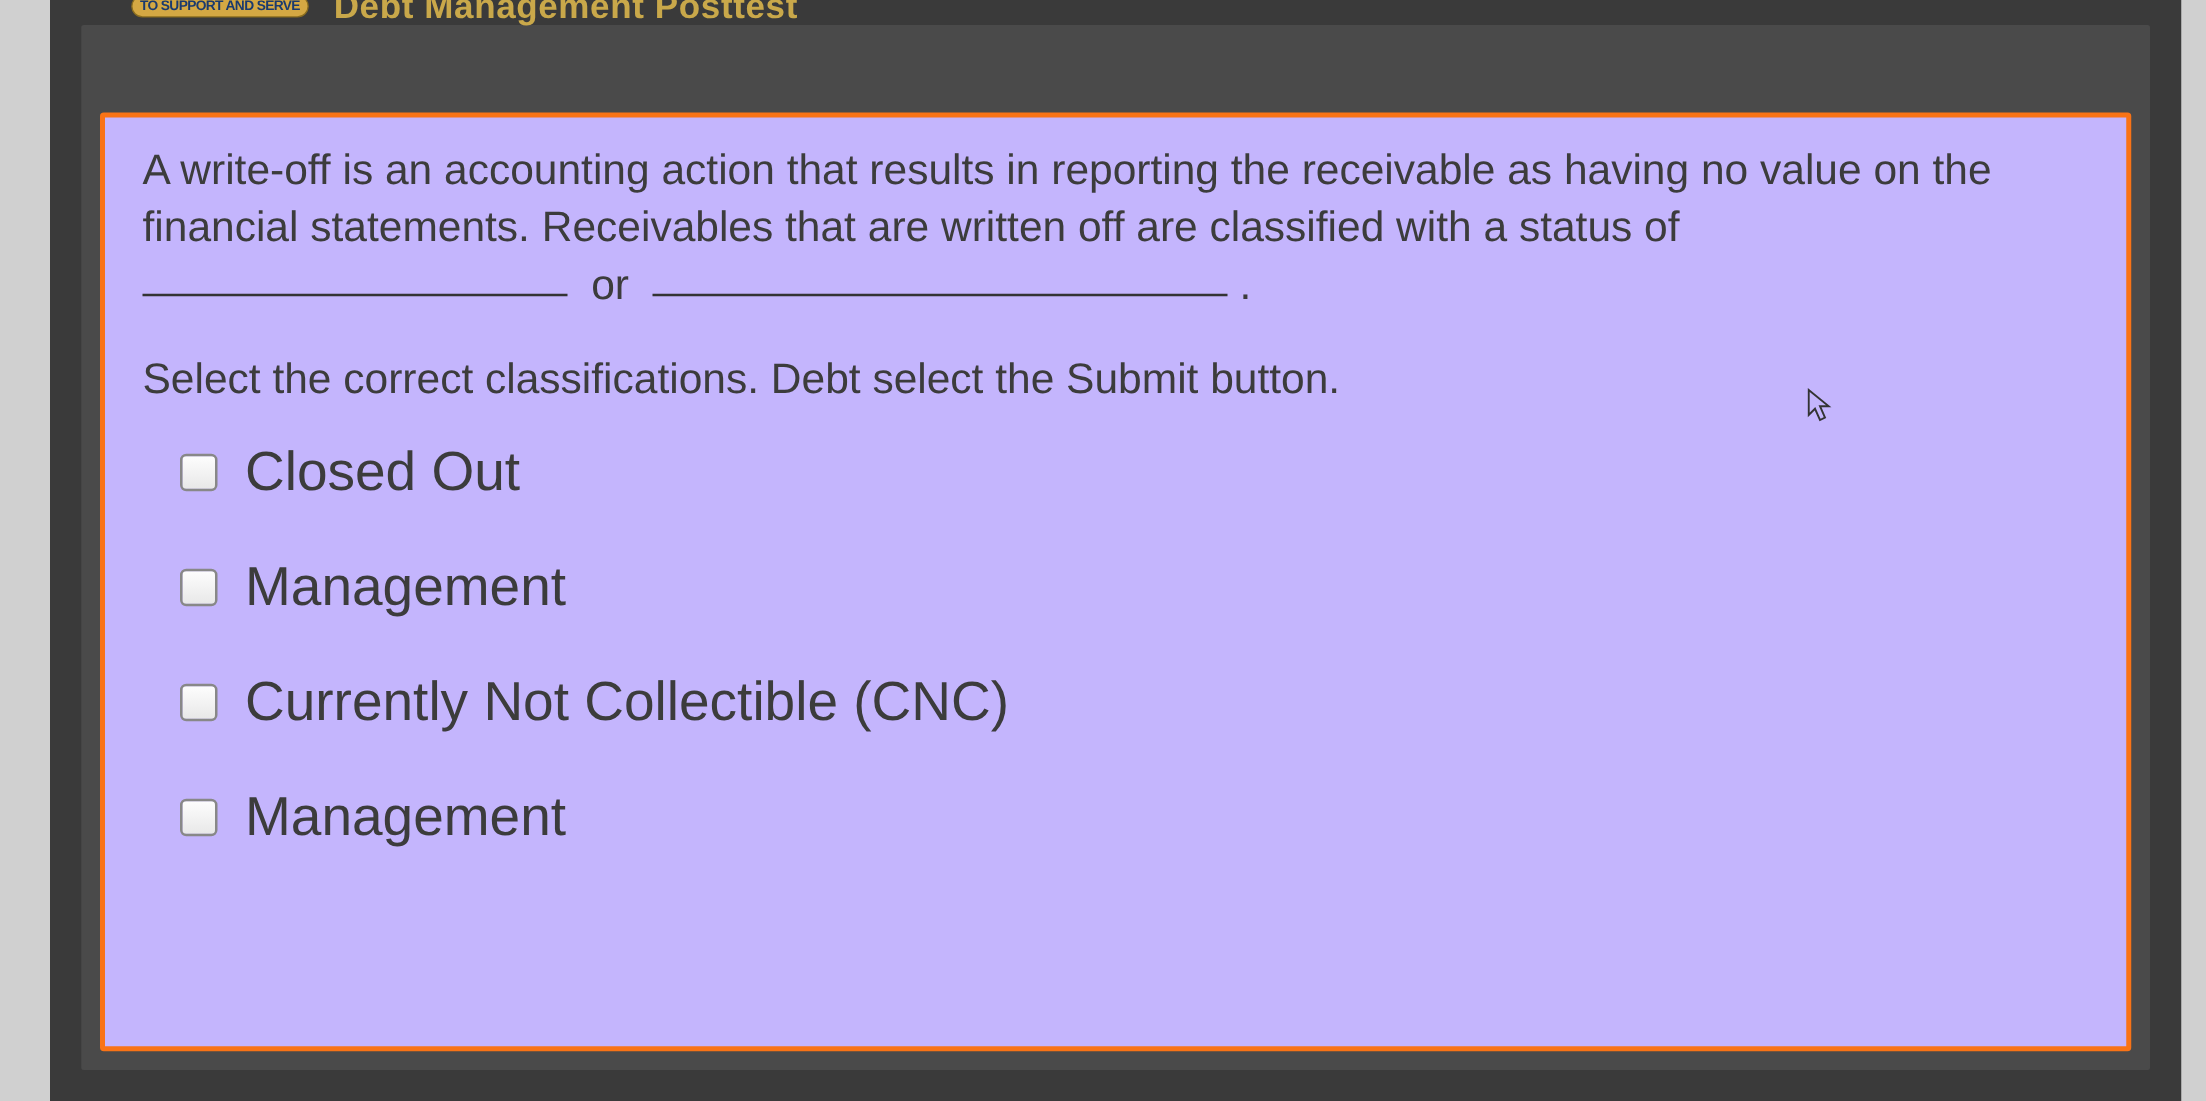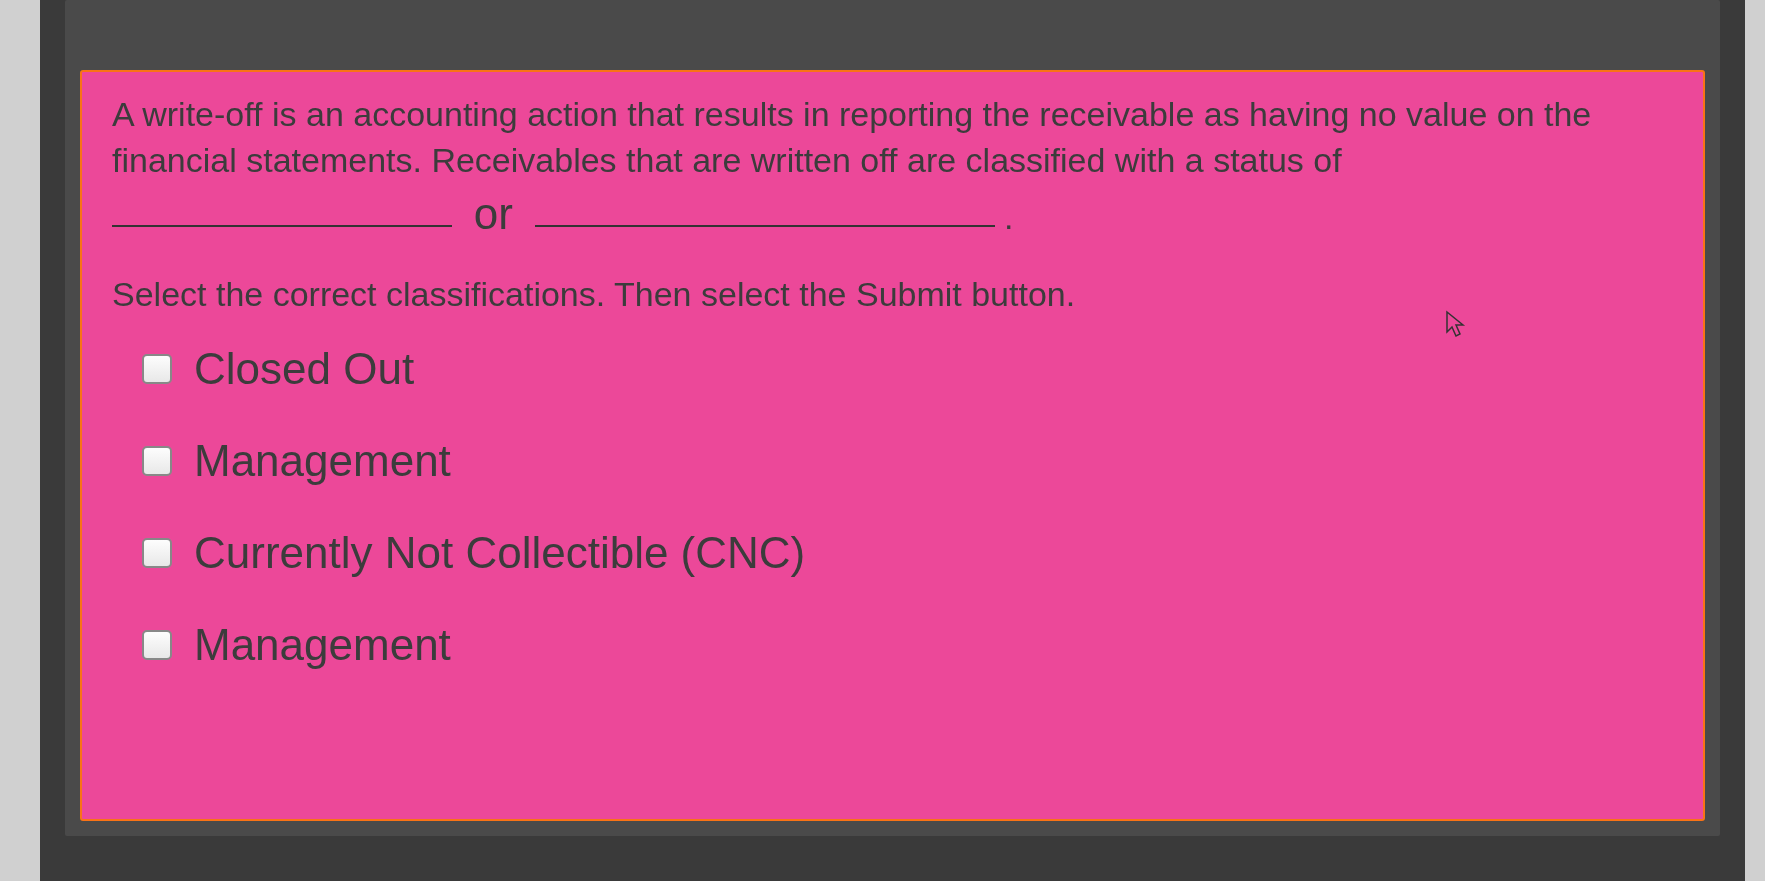--- a/index.html
+++ b/index.html
@@ -43,22 +43,22 @@
       margin-left: 20px;
       letter-spacing: 0.5px;
     }
     .inner-dark {
       background: #4a4a4a;
       padding: 70px 15px 15px 15px;
       height: calc(100% - 20px);
       border-radius: 2px;
     }
     .content-panel {
-      background: #ec4899;
-      border: 2px solid #f97316;
+      background: #c4b5fd;
+      border: 4px solid #f97316;
       border-radius: 3px;
       padding: 20px 20px 40px 30px;
       height: 100%;
     }
     .question-text {
       font-size: 34px;
       color: #3c3c3c;
       line-height: 1.35;
       margin-bottom: 6px;
     }
@@ -69,21 +69,21 @@
       position: relative;
       top: -2px;
     }
     .blank1 {
       width: 340px;
     }
     .blank2 {
       width: 460px;
     }
     .or-text {
-      font-size: 44px;
+      font-size: 34px;
       color: #3c3c3c;
     }
     .instruction {
       font-size: 34px;
       color: #3c3c3c;
       margin-top: 32px;
       margin-bottom: 30px;
     }
     .options {
       margin-left: 30px;
@@ -111,31 +111,35 @@
       position: absolute;
       left: 1445px;
       top: 310px;
       pointer-events: none;
     }
   </style>
 </head>
 <body>
 
 <div class="outer-frame">
+  <div class="header-bar">
+    <span class="badge">TO SUPPORT AND SERVE</span>
+    <span class="header-title">Debt Management Posttest</span>
+  </div>
   <div class="inner-dark">
     <div class="content-panel">
       <div class="question-text">
         <span>A write-off is an accounting action that results in reporting the receivable as having no value on the financial statements. Receivables that are written off are classified with a status of</span>
         <br>
         <span class="blank-line blank1"></span>
         <span class="or-text">&nbsp;<span>or</span>&nbsp;</span>
         <span class="blank-line blank2"></span>
         <span>.</span>
       </div>
-      <div class="instruction">Select the correct classifications. Then select the Submit button.</div>
+      <div class="instruction">Select the correct classifications. Debt select the Submit button.</div>
       <div class="options">
         <div class="option-row">
           <div class="checkbox"></div>
           <span class="option-label">Closed Out</span>
         </div>
         <div class="option-row">
           <div class="checkbox"></div>
           <span class="option-label">Management</span>
         </div>
         <div class="option-row">

